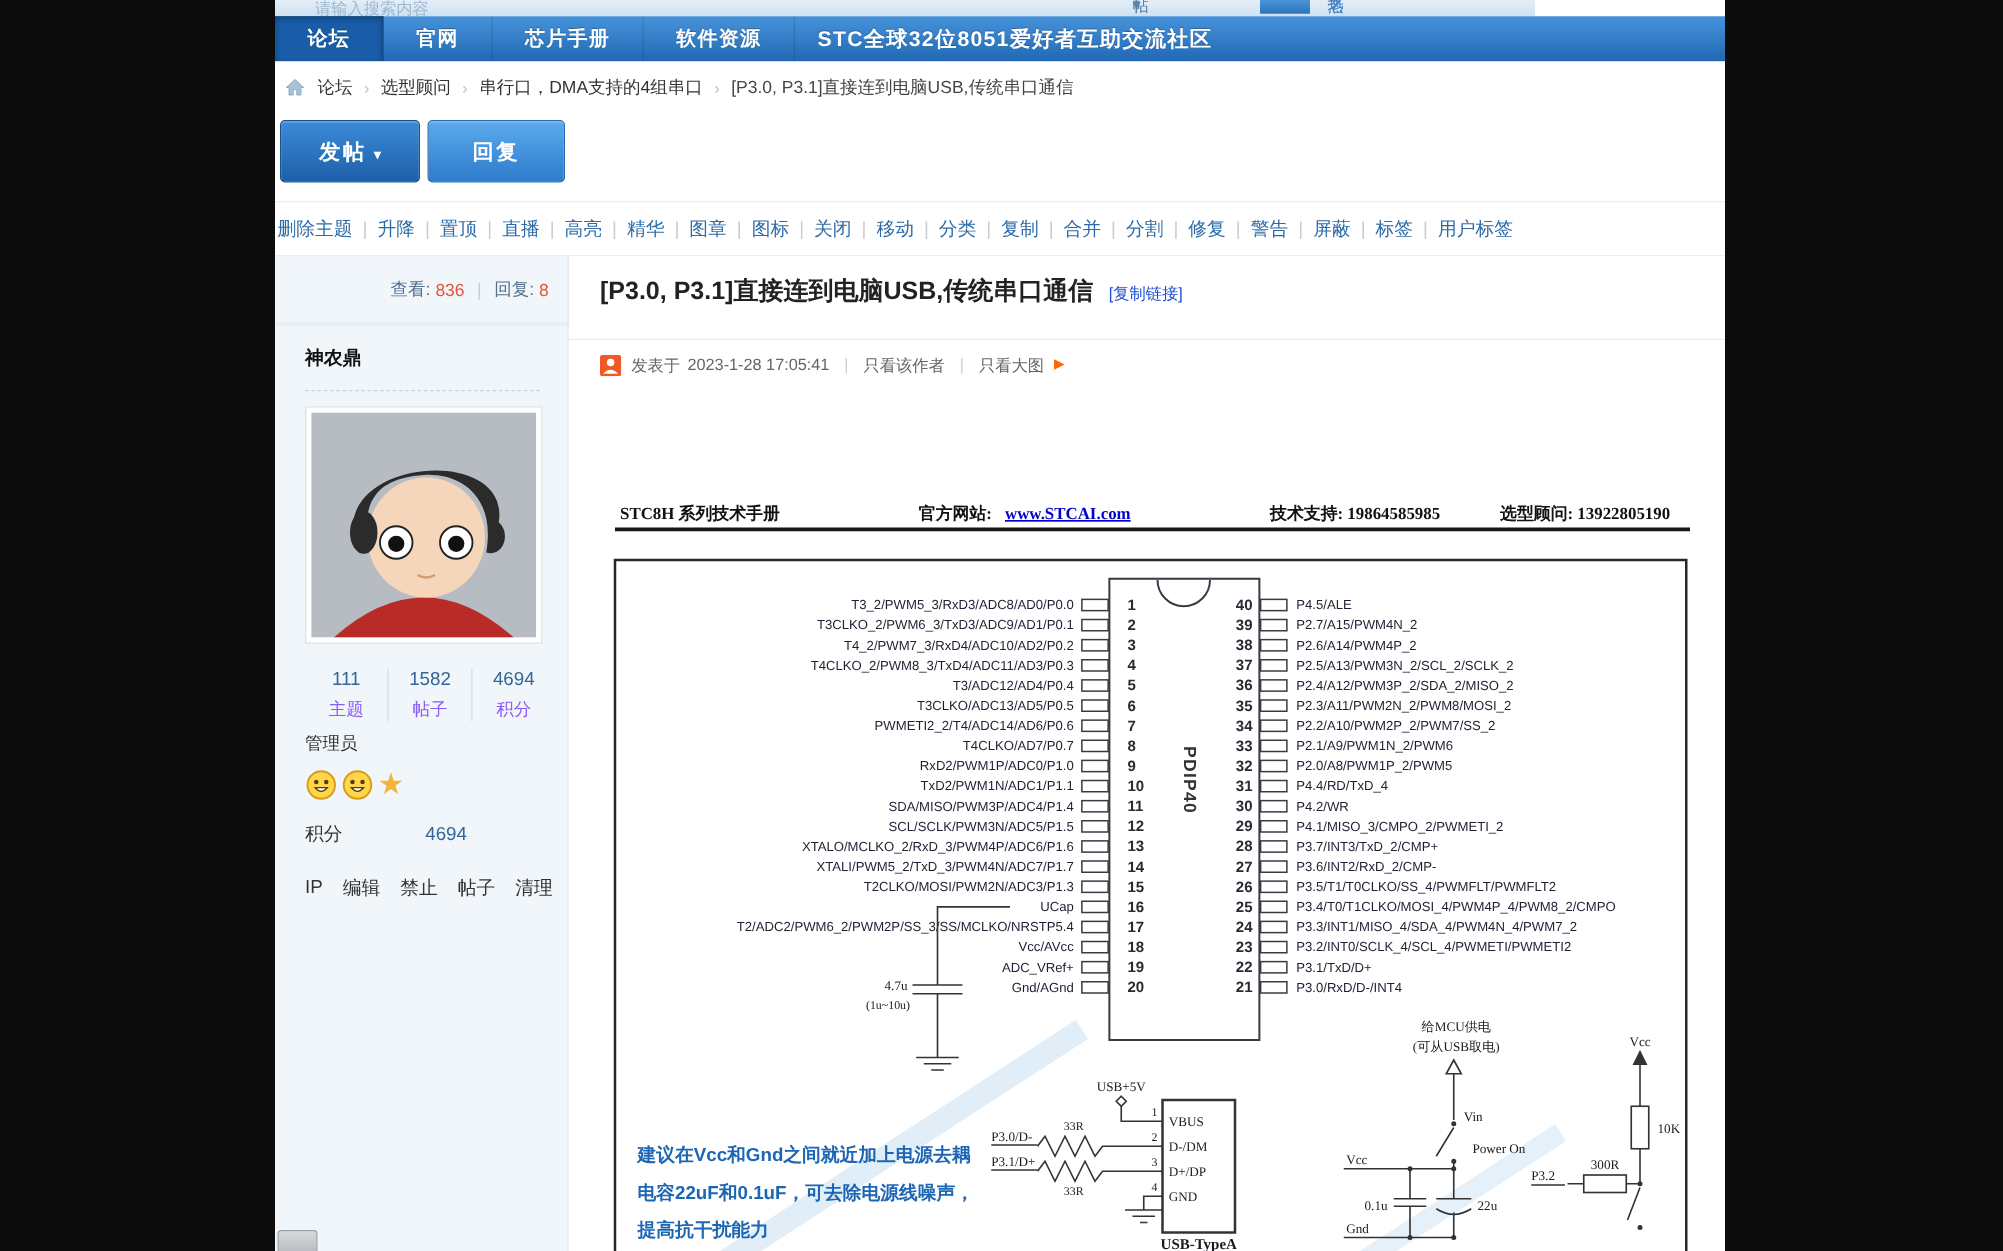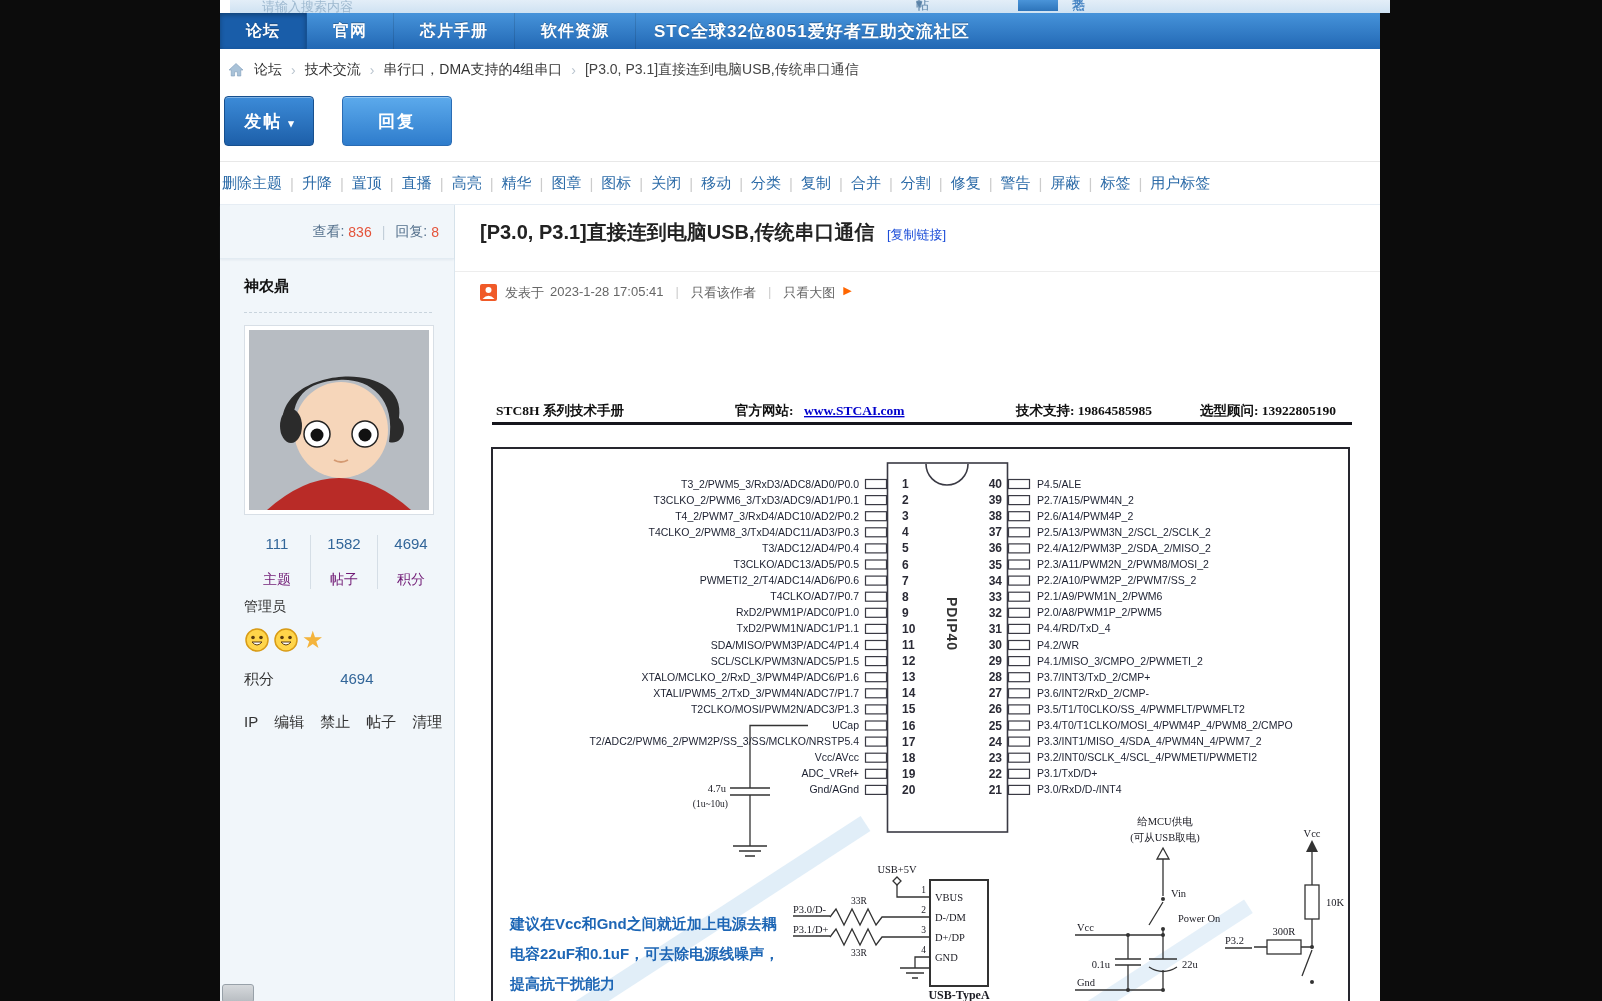--- a/index.html
+++ b/index.html
@@ -4,21 +4,21 @@
 <style>
   html,body{margin:0;padding:0;background:#000;}
   body{font-family:"Liberation Sans",sans-serif;}
   #stage{position:relative;width:1602px;height:1001px;overflow:hidden;background:#0a0a0a;}
   .letterbox{position:absolute;top:0;height:1001px;background:#0c0c0c;}
   .letterbox.left{left:0;width:220px;}
   .letterbox.right{left:1380px;width:222px;}
   .page{position:absolute;left:220px;top:0;width:1160px;height:1001px;background:#fff;}
 
   
-  .search-strip{position:absolute;left:10px;top:0;width:1160px;height:13px;background:linear-gradient(#e3eef8,#cfe2f2);overflow:hidden;}
+  .search-strip{position:absolute;left:0;top:0;width:1008px;height:13px;background:linear-gradient(#e3eef8,#cfe2f2);overflow:hidden;}
   .search-strip span{position:absolute;top:-2px;font-size:13px;}
   .sp-ph{left:32px;color:#9db8cf;}
   .sp-type{left:686px;color:#5b83a8;}
   .sp-btn{left:788px;top:0;width:40px;height:13px;background:linear-gradient(#4f9ade,#2d74ba);border-radius:2px 2px 0 0;display:block;}
   .sp-hot{left:842px;color:#3f7fc0;}
 
   
   .navbar{position:absolute;left:0;top:13px;width:1160px;height:36px;background:linear-gradient(#4693da,#2268b4);display:flex;align-items:stretch;border-bottom:1px solid #1b5aa0;}
   .nav-item{display:flex;align-items:center;padding:0 26px;color:#fff;font-size:16px;font-weight:bold;letter-spacing:1px;border-right:1px solid rgba(0,0,0,.12);text-shadow:0 -1px 0 rgba(0,0,0,.25);cursor:pointer;}
   .nav-item.active{background:#195da9;box-shadow:inset 0 2px 5px rgba(0,0,0,.3);}
@@ -27,21 +27,21 @@
   
   .breadcrumb{position:absolute;left:0;top:49px;width:1160px;height:41px;background:#fff;display:flex;align-items:center;padding-left:8px;box-sizing:border-box;font-size:14px;color:#333;}
   .home-icon{display:inline-block;margin-right:10px;line-height:0;}
   .crumb{cursor:pointer;color:#333;}
   .crumb.last{color:#444;cursor:default;}
   .crumb-sep{color:#b9c4ce;margin:0 9px;font-size:14px;}
 
   
   .actions{position:absolute;left:0;top:90px;width:1160px;height:71px;background:#fff;border-bottom:1px solid #e8e8e8;}
   .btn{position:absolute;top:6px;height:50px;border-radius:4px;color:#fff;font-size:17px;font-weight:bold;letter-spacing:2px;cursor:pointer;box-shadow:inset 0 1px 0 rgba(255,255,255,.35);}
-  .btn-post{left:4px;width:90px;background:linear-gradient(#3c8bd8,#1d5fa9);border:1px solid #17508f;}
+  .btn-post{left:4px;width:112px;background:linear-gradient(#3c8bd8,#1d5fa9);border:1px solid #17508f;}
   .btn-post .caret{font-size:11px;margin-left:6px;letter-spacing:0;}
   .btn-reply{left:122px;width:110px;background:linear-gradient(#5caaec,#2e7ccc);border:1px solid #2a6cb4;}
 
   
   .admin-bar{position:absolute;left:0;top:162px;width:1160px;height:42px;background:#fff;display:flex;align-items:center;padding-left:2px;box-sizing:border-box;font-size:15px;}
   .admin-link{color:#2c6ba8;cursor:pointer;white-space:nowrap;}
   .admin-sep{color:#ccc;margin:0 8px;}
 
   
   .thread{position:absolute;left:0;top:204px;width:1160px;height:797px;border-top:1px solid #e7eef5;}
@@ -51,21 +51,21 @@
   .views-bar .val{color:#e4533a;margin-left:4px;}
   .views-bar .pipe{color:#c3cfd9;margin:0 10px;}
   .author{padding:18px 0 0 24px;}
   .author-name{font-size:15px;font-weight:bold;color:#111;cursor:pointer;}
   .author-dash{width:188px;border:0;border-top:1px dashed #c9d4dd;margin:16px 0 12px 0;}
   .avatar-box{width:180px;height:180px;background:#fff;border:1px solid #d8dfe6;padding:4px;cursor:pointer;}
   .stats-row{display:flex;width:200px;margin-top:20px;text-align:center;justify-content:center;}
   .stat-col{flex:1;border-left:1px solid #d5dee6;cursor:pointer;}
   .stat-col:first-child{border-left:0;}
   .stat-val{color:#369;font-size:15px;}
-  .stat-lbl{color:#701a75;font-size:14px;margin-top:19px;}
+  .stat-lbl{color:#8b5cf6;font-size:14px;margin-top:7px;}
   .author-role{margin-top:9px;font-size:14px;color:#333;}
   .medals{margin-top:10px;display:flex;align-items:center;gap:3px;height:28px;}
   .medal-star{color:#f4b43c;font-size:24px;line-height:24px;}
   .score-row{margin-top:16px;font-size:15px;color:#333;}
   .score-row .score-val{color:#369;margin-left:62px;}
   .mod-links{margin-top:24px;font-size:15px;color:#333;display:flex;gap:16px;}
   .mod-link{cursor:pointer;}
 
   
   .main{position:absolute;left:235px;top:0;width:925px;height:797px;background:#fff;}
@@ -130,21 +130,21 @@
 
     <div class="breadcrumb">
       <span class="home-icon">
         <svg width="16" height="16" viewBox="0 0 16 16">
             <path d="M8 1.5 L15 8 H12.8 V14 H9.4 V9.8 H6.6 V14 H3.2 V8 H1 Z" fill="#a9c2d8" stroke="#7d9cba" stroke-width="0.6"></path>
           </svg>
       </span>
       <span id="crumbs" style="display:flex;align-items:center;">
           <span class="crumb">论坛</span>
           <span class="crumb-sep">›</span>
-          <span class="crumb">技术交流</span>
+          <span class="crumb">选型顾问</span>
           <span class="crumb-sep">›</span>
           <span class="crumb">串行口，DMA支持的4组串口</span>
           <span class="crumb-sep">›</span>
           <span class="crumb last">[P3.0, P3.1]直接连到电脑USB,传统串口通信</span>
         </span>
     </div>
 
     <div class="actions">
       <button class="btn btn-post"><span>发帖</span><span class="caret">▾</span></button>
       <button class="btn btn-reply">回复</button>

